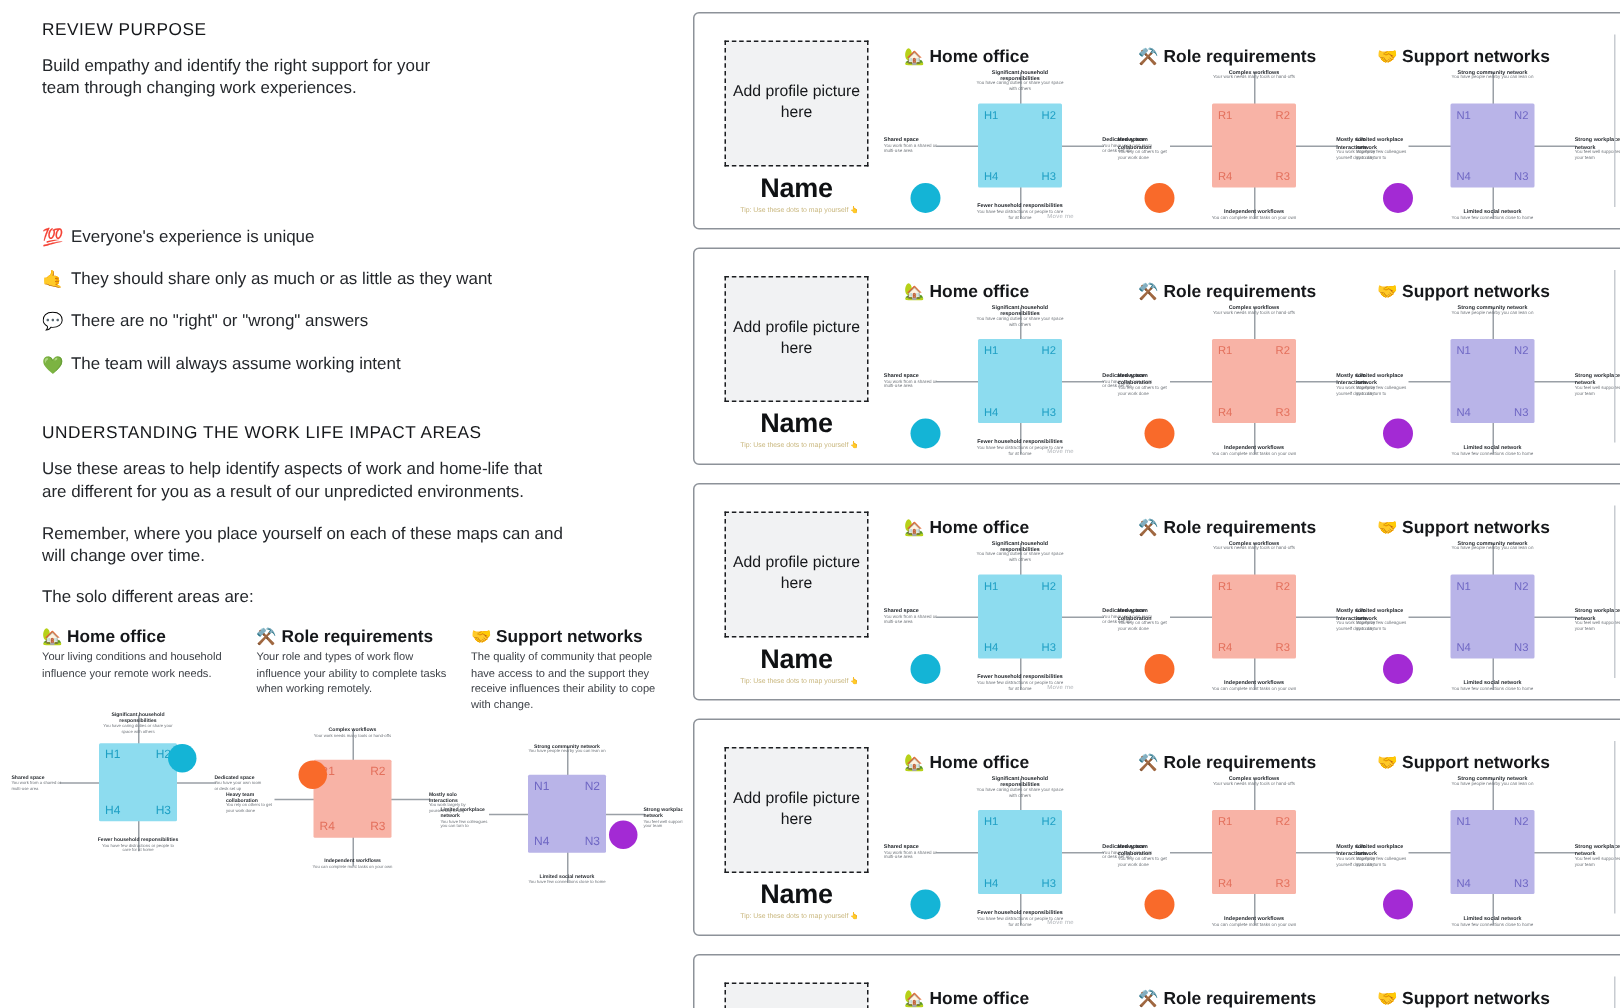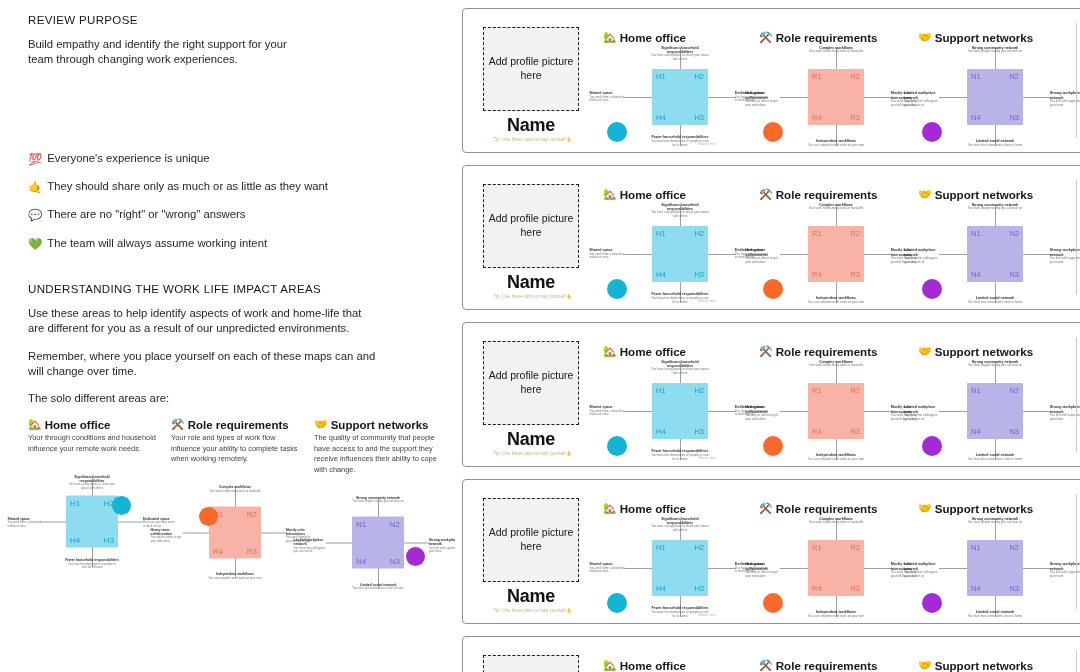--- a/index.html
+++ b/index.html
@@ -172,21 +172,21 @@
         <div class="body-text para" style="width: 350px;">Remember, where you place yourself on each of these maps can and will change over time.</div>
         <div class="body-text para" style="width: 350px;">The solo different areas are:</div>
       </div>
 
     <div id="areas-row" class="areas">
         <div class="area">
           <div class="area-head">
             <span class="em">🏡</span>
             <span>Home office</span>
           </div>
-          <div class="area-desc">Your through conditions and household influence your remote work needs.</div>
+          <div class="area-desc">Your living conditions and household influence your remote work needs.</div>
           <div class="matrix" style="width: 128px; height: 115px; margin-top: 10px;">
             <div class="plot" style="width: 104px; height: 91px;">
               <div class="axis-v"></div>
               <div class="axis-h"></div>
               <div class="quad-box" style="width: 52px; height: 52px; background: rgb(141, 220, 239); left: calc(50% - 26px); top: calc(50% - 26px);">
                 <div class="qlabel" style="color: rgb(30, 159, 196); font-size: 8px; left: 4px; top: 3px;">H1</div>
                 <div class="qlabel" style="color: rgb(30, 159, 196); font-size: 8px; right: 4px; top: 3px;">H2</div>
                 <div class="qlabel" style="color: rgb(30, 159, 196); font-size: 8px; right: 4px; bottom: 3px;">H3</div>
                 <div class="qlabel" style="color: rgb(30, 159, 196); font-size: 8px; left: 4px; bottom: 3px;">H4</div>
               </div>

